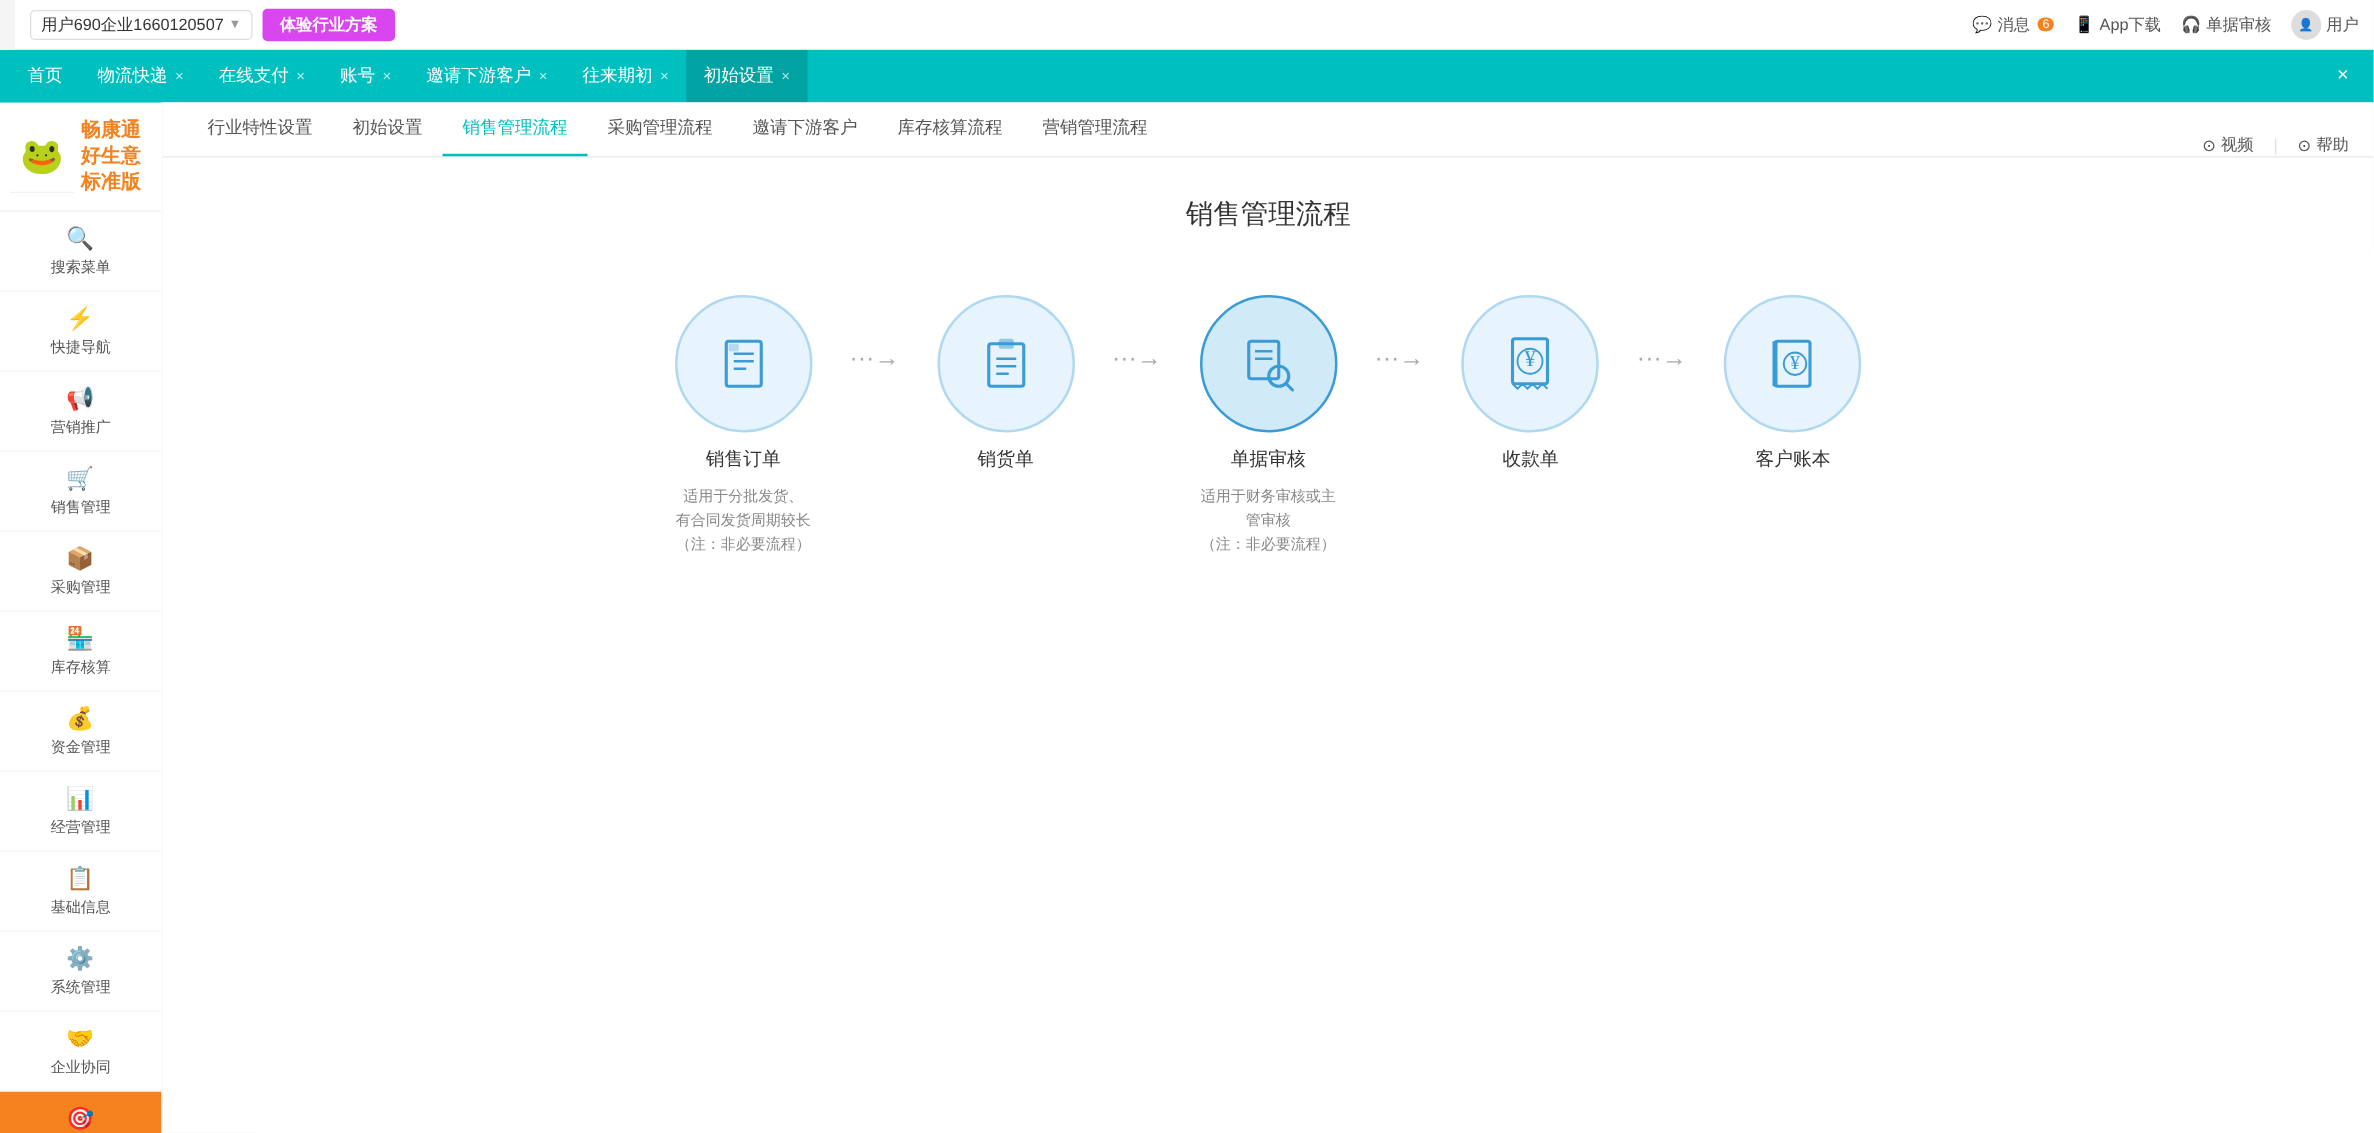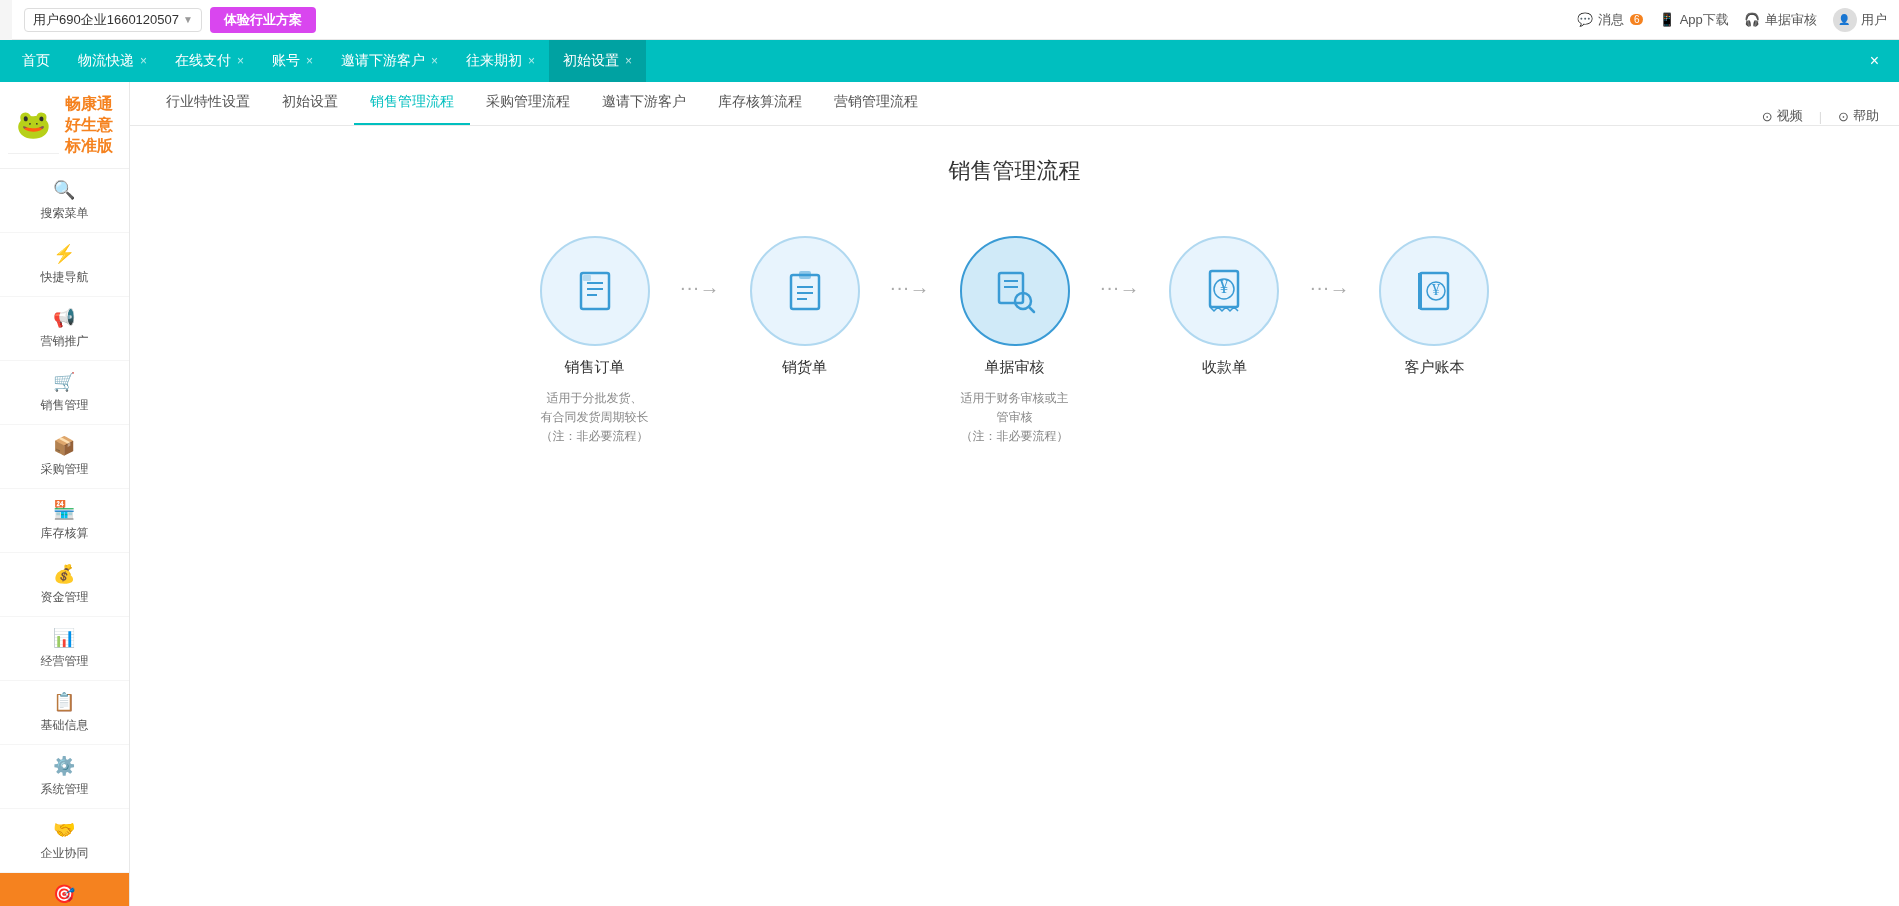--- a/index.html
+++ b/index.html
@@ -98,21 +98,21 @@
     .flow-circle {
       width: 110px; height: 110px; border-radius: 50%;
       border: 2px solid #b0d8f0; background: #e8f4fd;
       display: flex; align-items: center; justify-content: center;
       color: #3a9bd5; font-size: 40px;
     }
     .flow-circle.highlighted {
       border-color: #3a9bd5; background: #d0eaf8;
     }
     .flow-title { font-size: 15px; color: #333; font-weight: 500; text-align: center; }
-    .flow-desc { font-size: 12px; color: #888; text-align: center; line-height: 1.6; }
+    .flow-desc { font-size: 12px; color: #888; text-align: center; line-height: 1.6; font-family: Liberation Mono, monospace; }
     .flow-arrow {
       display: flex; align-items: center; padding-top: 40px;
       color: #aaa; font-size: 18px; margin: 0 -10px;
     }
   </style>
 </head>
 <body>
 
 <div class="top-header">
   <div class="top-header-left">

